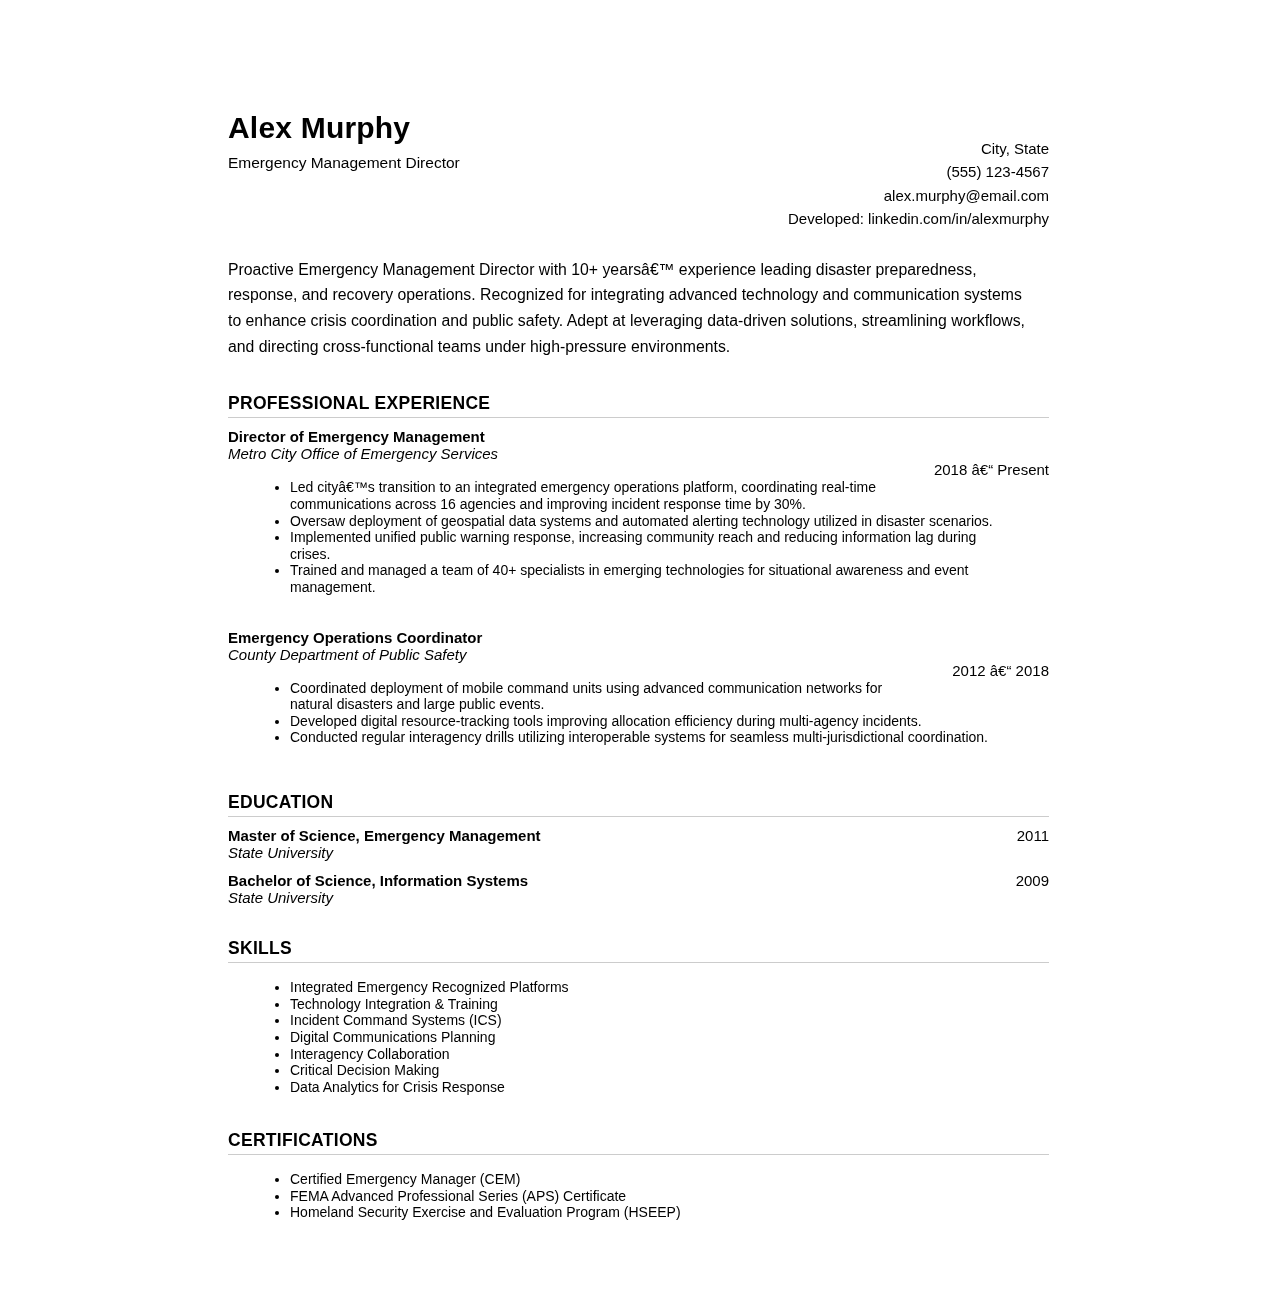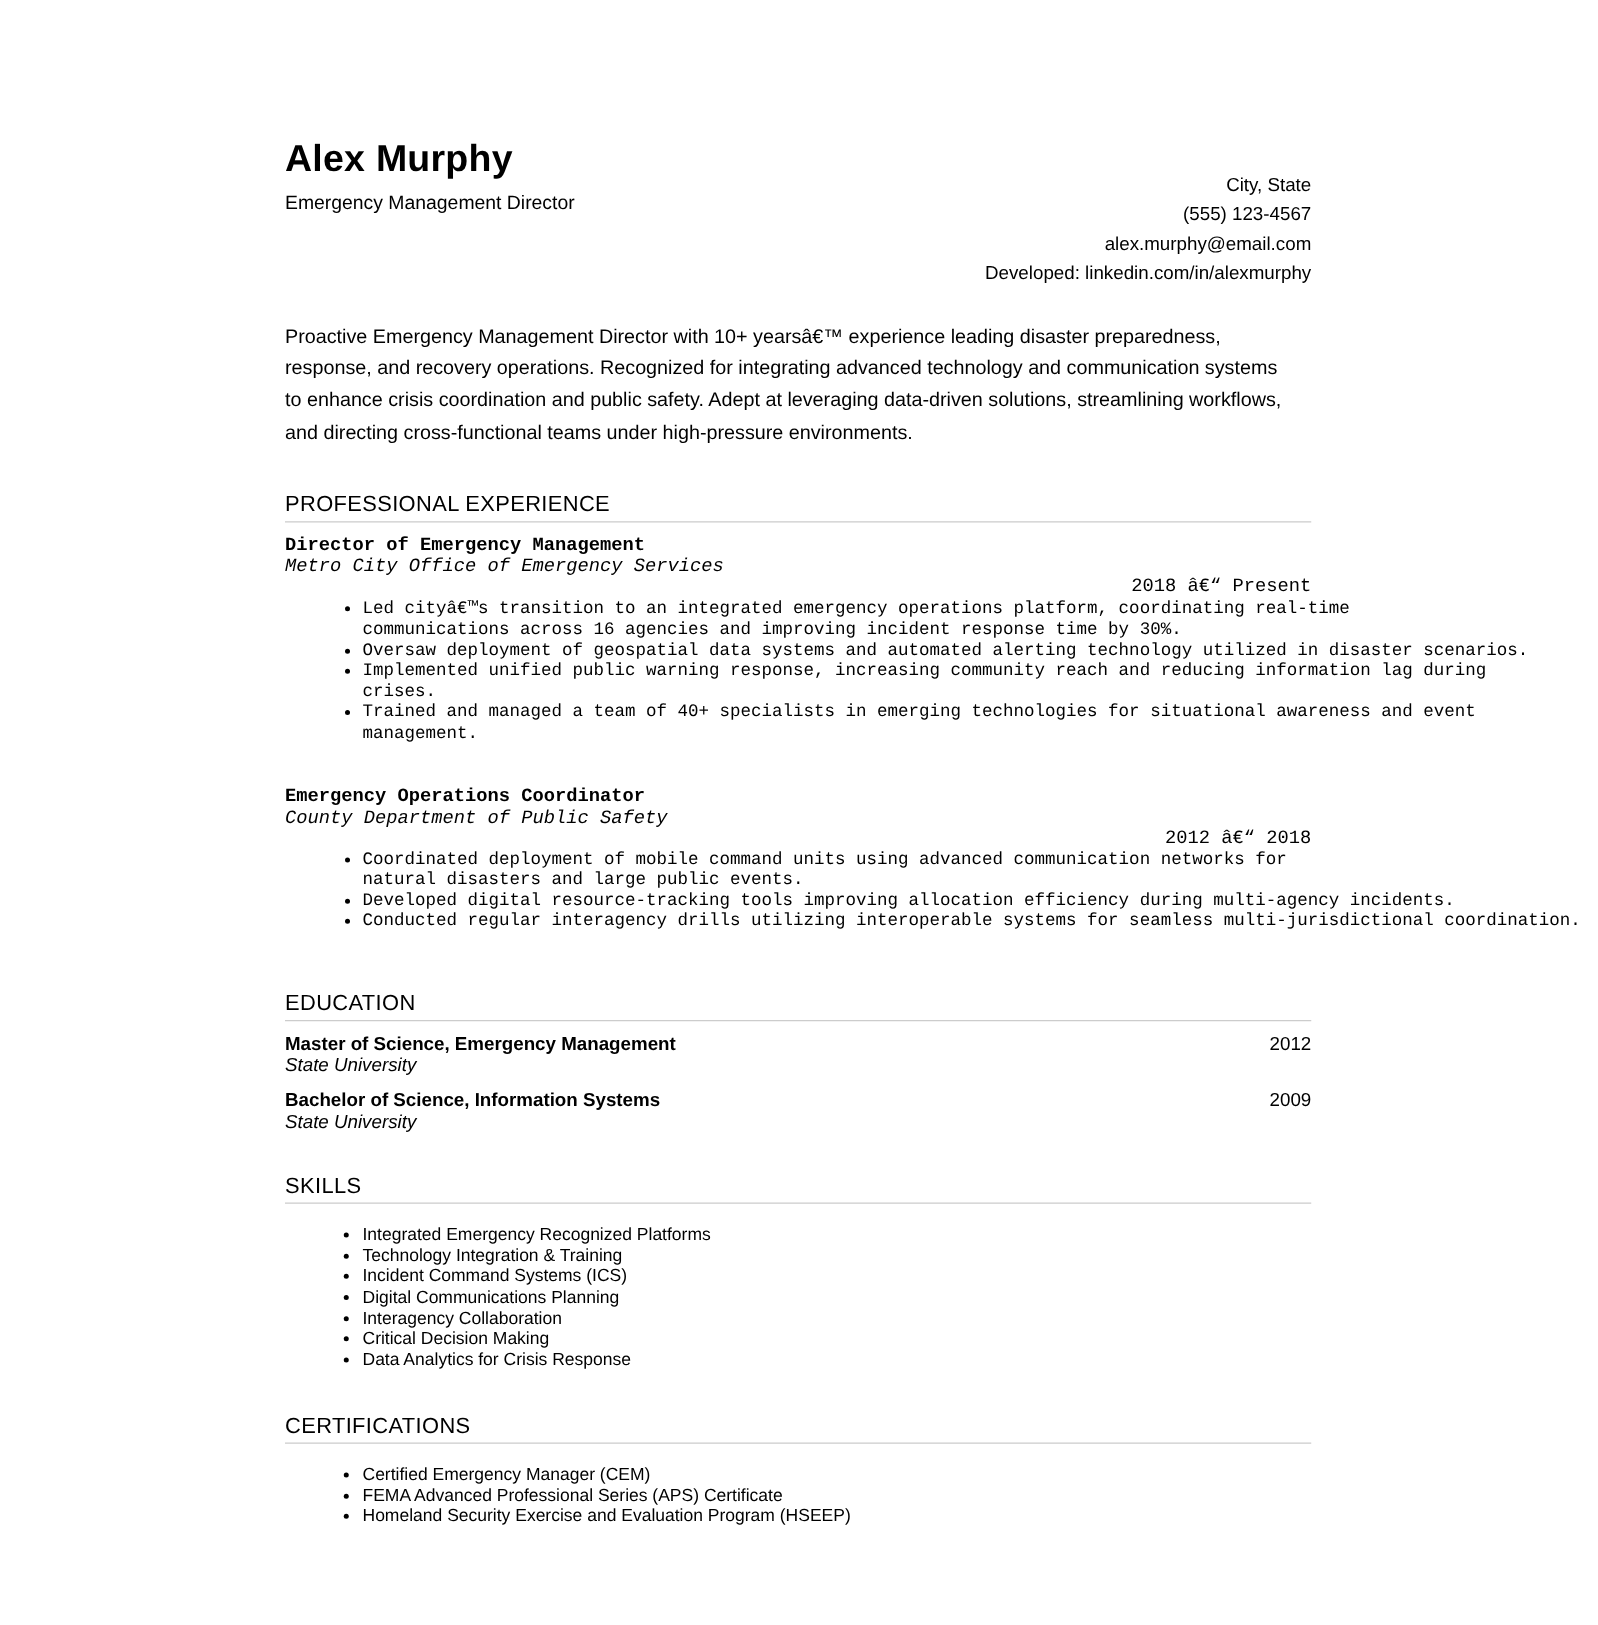--- a/index.html
+++ b/index.html
@@ -53,35 +53,35 @@
     font-size: 15.8px;
     line-height: 25.7px;
     white-space: pre-line;
   }
 
   
   .section h2 {
     margin: 0;
     font-size: 17.5px;
     line-height: 22px;
-    font-weight: normal;
+    font-weight: bold;
     letter-spacing: 0.3px;
   }
   .section .rule {
     border: 0;
     border-top: 1px solid #cccccc;
     margin: 3px 0 0 0;
   }
   .section-experience { margin-top: 33px; }
   .section-education  { margin-top: 45px; }
   .section-skills     { margin-top: 31px; }
   .section-certifications { margin-top: 33px; }
 
   
-  .job { margin-top: 10px; font-family: Liberation Mono, monospace; }
+  .job { margin-top: 10px; }
   .job + .job { margin-top: 33px; }
   .job-title {
     font-weight: bold;
     font-size: 15px;
     line-height: 17px;
   }
   .job-company {
     font-style: italic;
     font-size: 15px;
     line-height: 17px;
@@ -189,21 +189,21 @@
 
   <div class="section section-education">
     <h2>EDUCATION</h2>
     <hr class="rule">
 
     <div class="edu-entry">
       <div>
         <div class="edu-degree">Master of Science, Emergency Management</div>
         <div class="edu-school">State University</div>
       </div>
-      <div class="edu-year">2012</div>
+      <div class="edu-year">2011</div>
     </div>
 
     <div class="edu-entry">
       <div>
         <div class="edu-degree">Bachelor of Science, Information Systems</div>
         <div class="edu-school">State University</div>
       </div>
       <div class="edu-year">2009</div>
     </div>
   </div>

